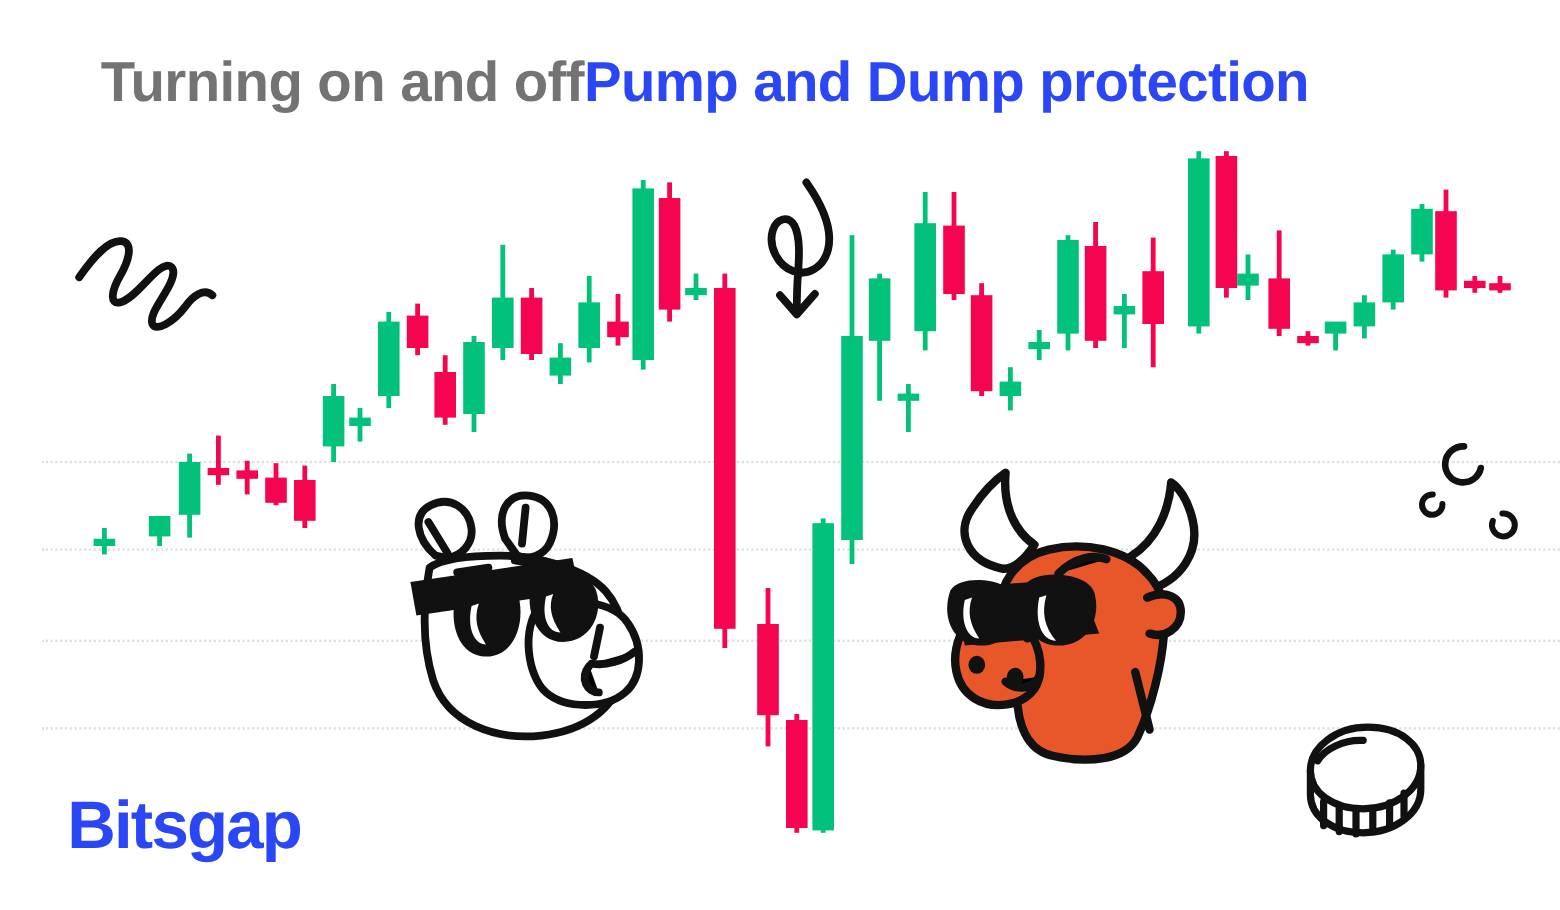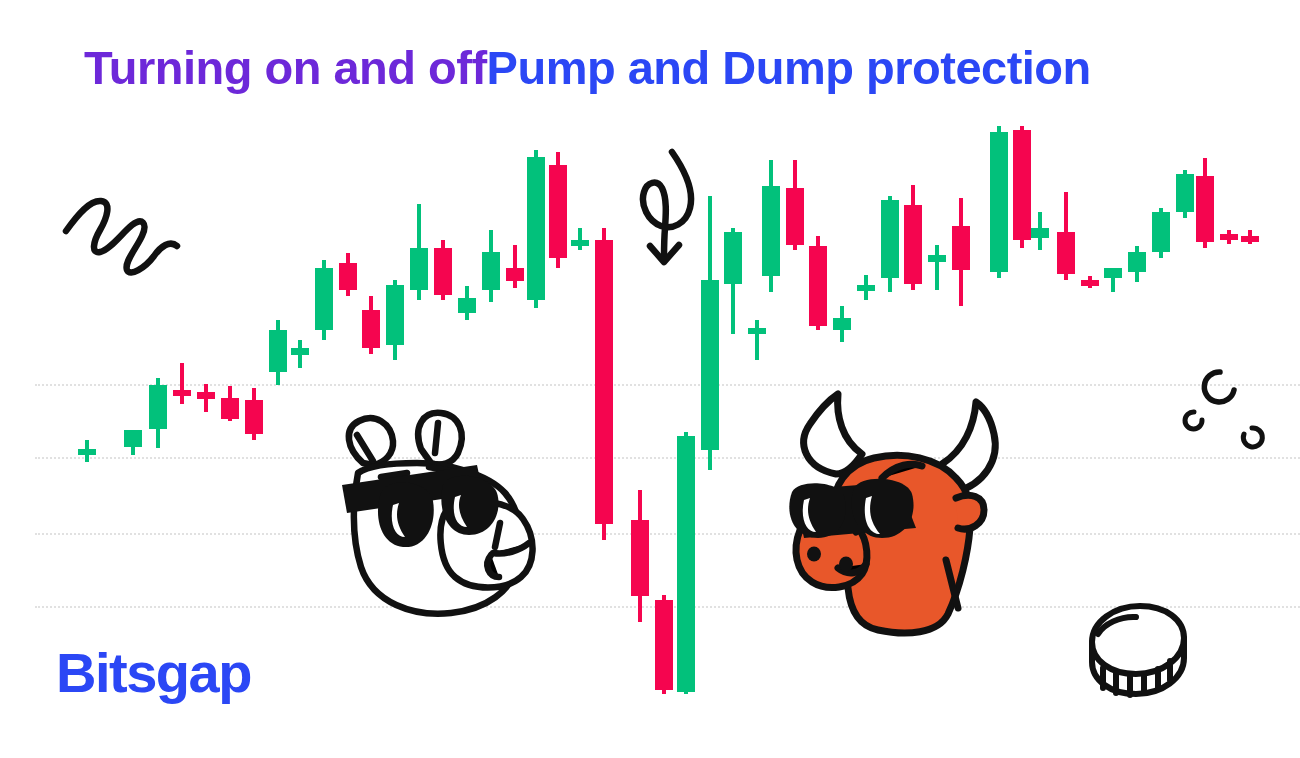--- a/index.html
+++ b/index.html
@@ -35,27 +35,27 @@
     white-space:nowrap;
     z-index:6;
   }
   #title-bar span{
     font-size:47px;
     font-weight:700;
     letter-spacing:-0.5px;
     line-height:1;
     vertical-align:baseline;
   }
-  .t-dark{color:#6d28d9;}
+  .t-dark{color:#737373;}
   .t-accent{color:#2B47F5;}
   
   #logo{
     position:absolute;
     left:56px;
-    top:645px;
+    top:660px;
     z-index:6;
   }
   #logo .logo-text{
     font-size:56px;
     font-weight:700;
     color:#2B47F5;
     letter-spacing:-1.5px;
     line-height:1;
   }
   

